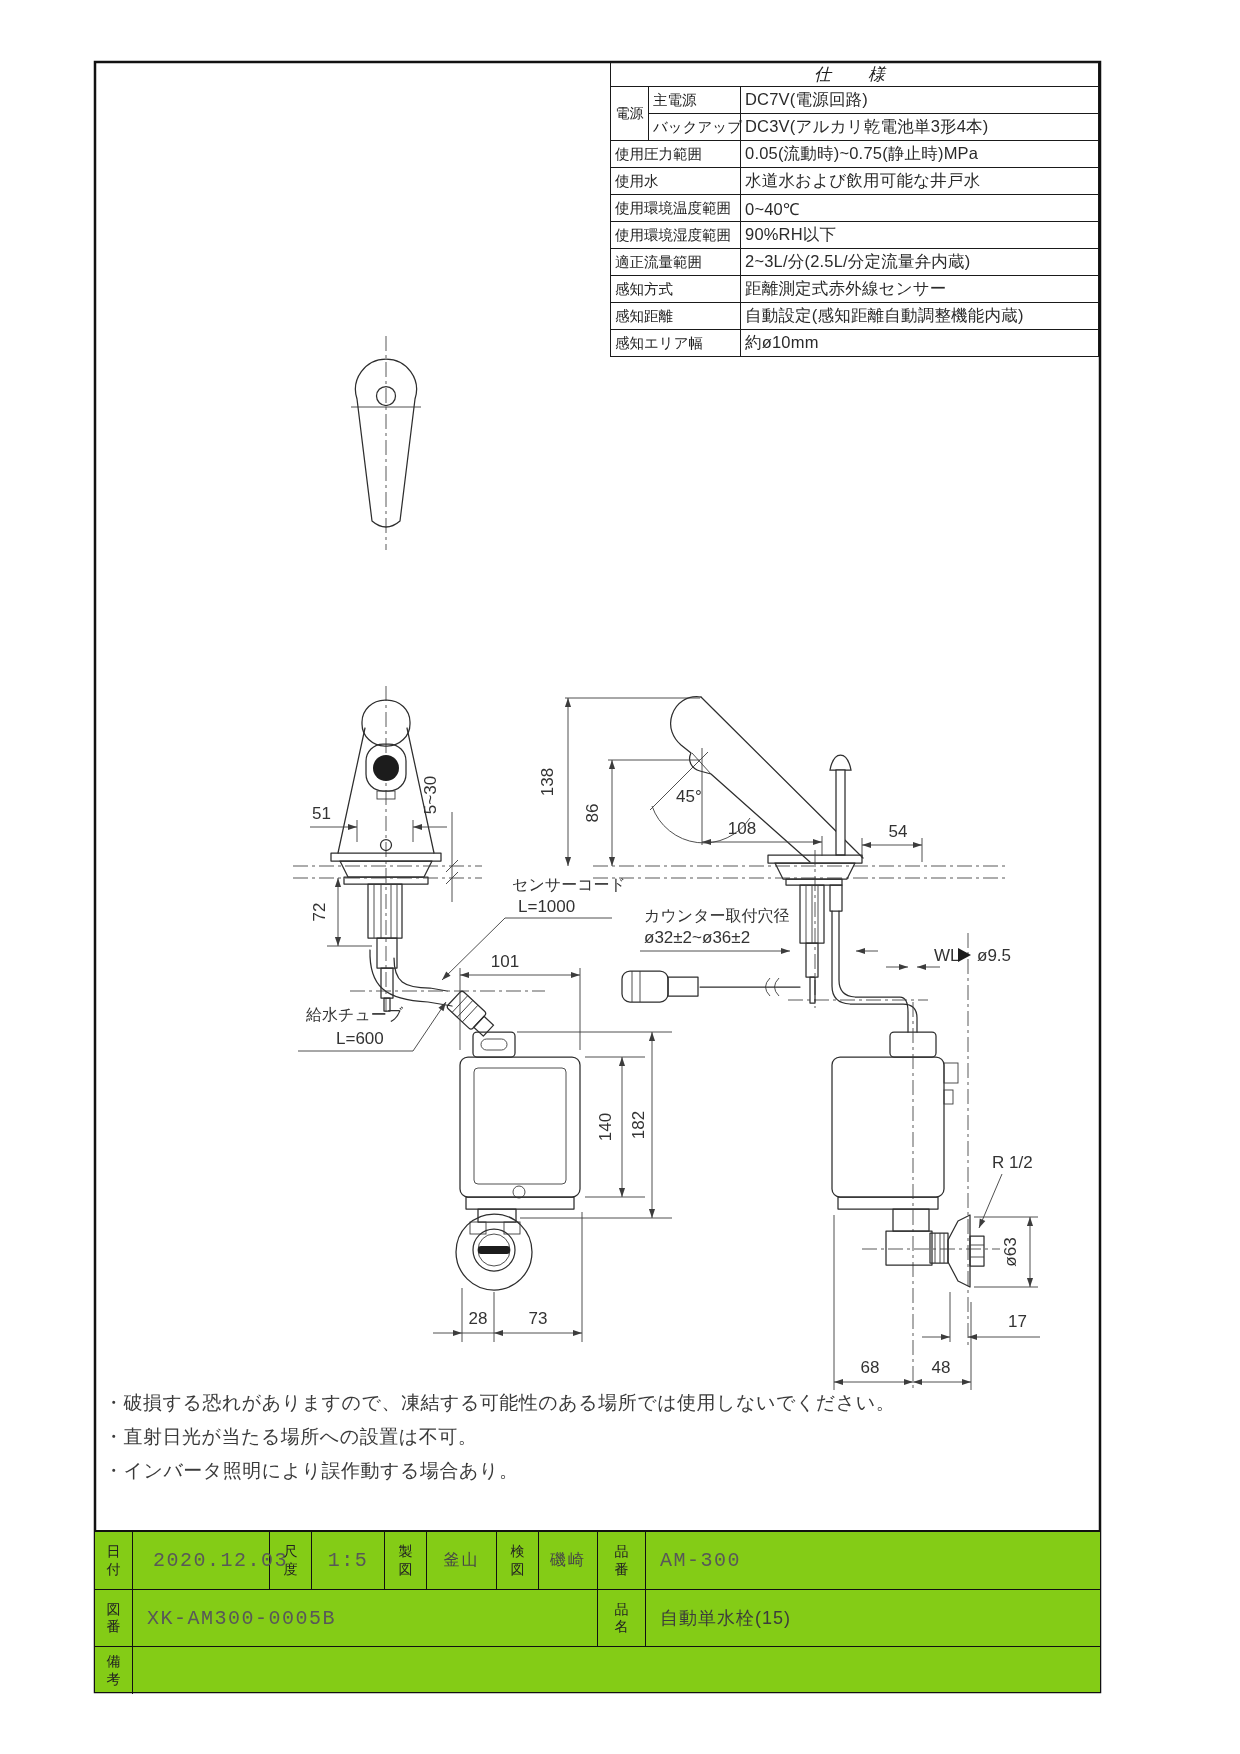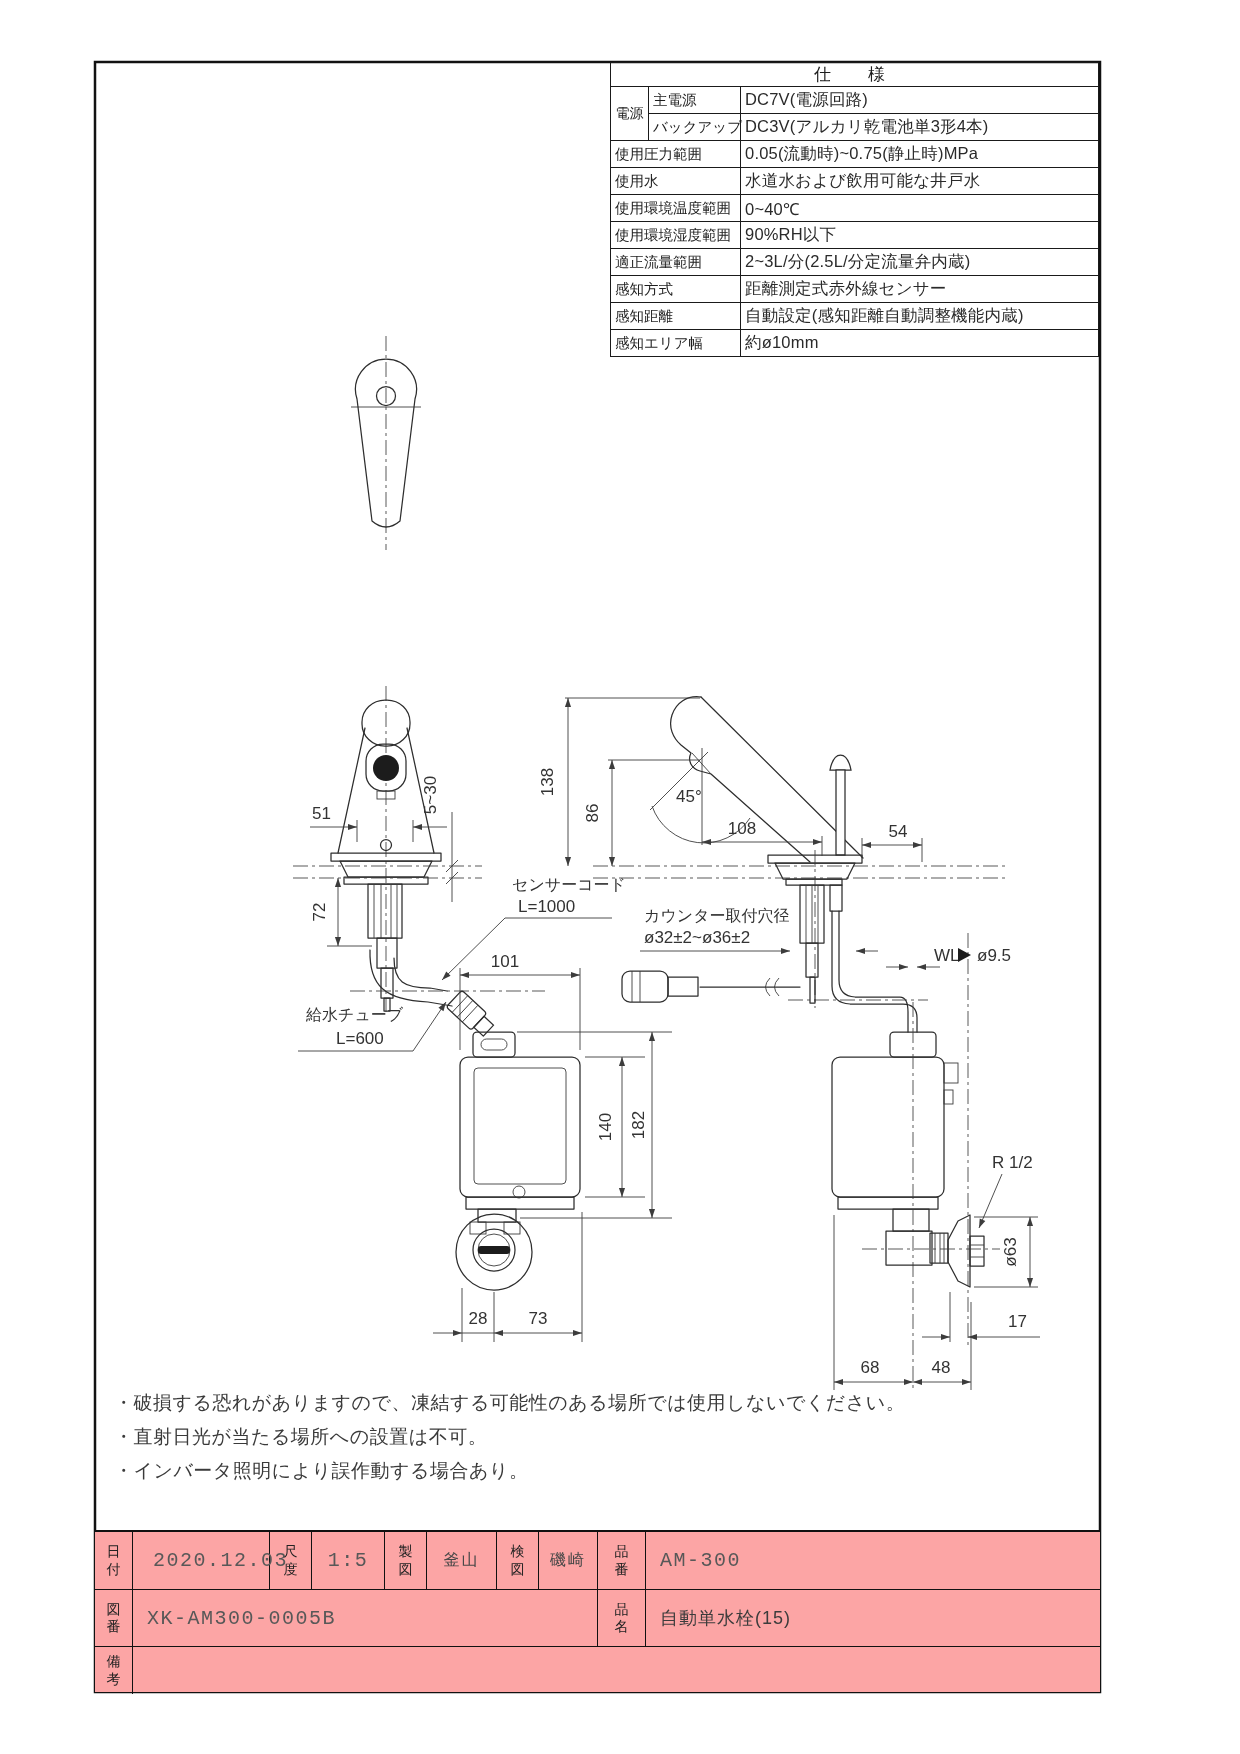--- a/index.html
+++ b/index.html
@@ -5,32 +5,32 @@
   html,body { margin:0; padding:0; background:#fff; }
   .page { position:relative; width:1240px; height:1754px; background:#fff; overflow:hidden;
           font-family:"Liberation Sans", sans-serif; }
   svg text { font-family:"Liberation Sans", sans-serif; }
 
   
   .spec { position:absolute; left:610px; top:62px; width:489px; }
   .spec table { border-collapse:collapse; width:100%; table-layout:fixed; }
   .spec td { border:1.6px solid #1a1a1a; color:#1d1d1d; padding:0 4px; height:26px;
              white-space:nowrap; overflow:visible; }
-  .spec .hdr { text-align:center; font-size:17px; letter-spacing:10px; height:21px; }
+  .spec .hdr { text-align:center; font-size:17px; letter-spacing:10px; height:21px;font-style:italic; }
   .spec .pw  { font-size:14px; text-align:center; padding:0 1px; }
   .spec .lb  { font-size:14.5px;font-family:Liberation Mono, monospace; }
   .spec .vl  { font-size:16.5px; color:#2a2a2a; letter-spacing:0.2px; }
 
   
-  .notes { position:absolute; left:114px; top:1386px; font-size:19px; color:#3a3a3a;
+  .notes { position:absolute; left:104px; top:1386px; font-size:19px; color:#3a3a3a;
            line-height:34px; letter-spacing:0.5px; }
 
   
   .tb { position:absolute; left:95px; top:1530px; width:1005px; height:162px;
-        border-top:2.5px solid #111; box-sizing:border-box; background:#fca5a5; }
+        border-top:2.5px solid #111; box-sizing:border-box; background:#84cc16; }
   .tb .row { display:flex; box-sizing:border-box; }
   .tb .r1 { height:58px; border-bottom:1.6px solid #111; }
   .tb .r2 { height:57px; border-bottom:1.6px solid #111; }
   .tb .r3 { height:47px; }
   .tb .cell { box-sizing:border-box; border-right:1.6px solid #111; display:flex;
               align-items:center; }
   .tb .cell:last-child { border-right:none; }
   .tb .lab { justify-content:center; font-size:14px; color:#222; }
   .tb .lab span { display:block; width:16px; word-break:break-all; line-height:1.25; text-align:center; }
   .tb .val { font-size:20px; color:#585858; letter-spacing:1.5px;font-family:Liberation Mono, monospace; }

